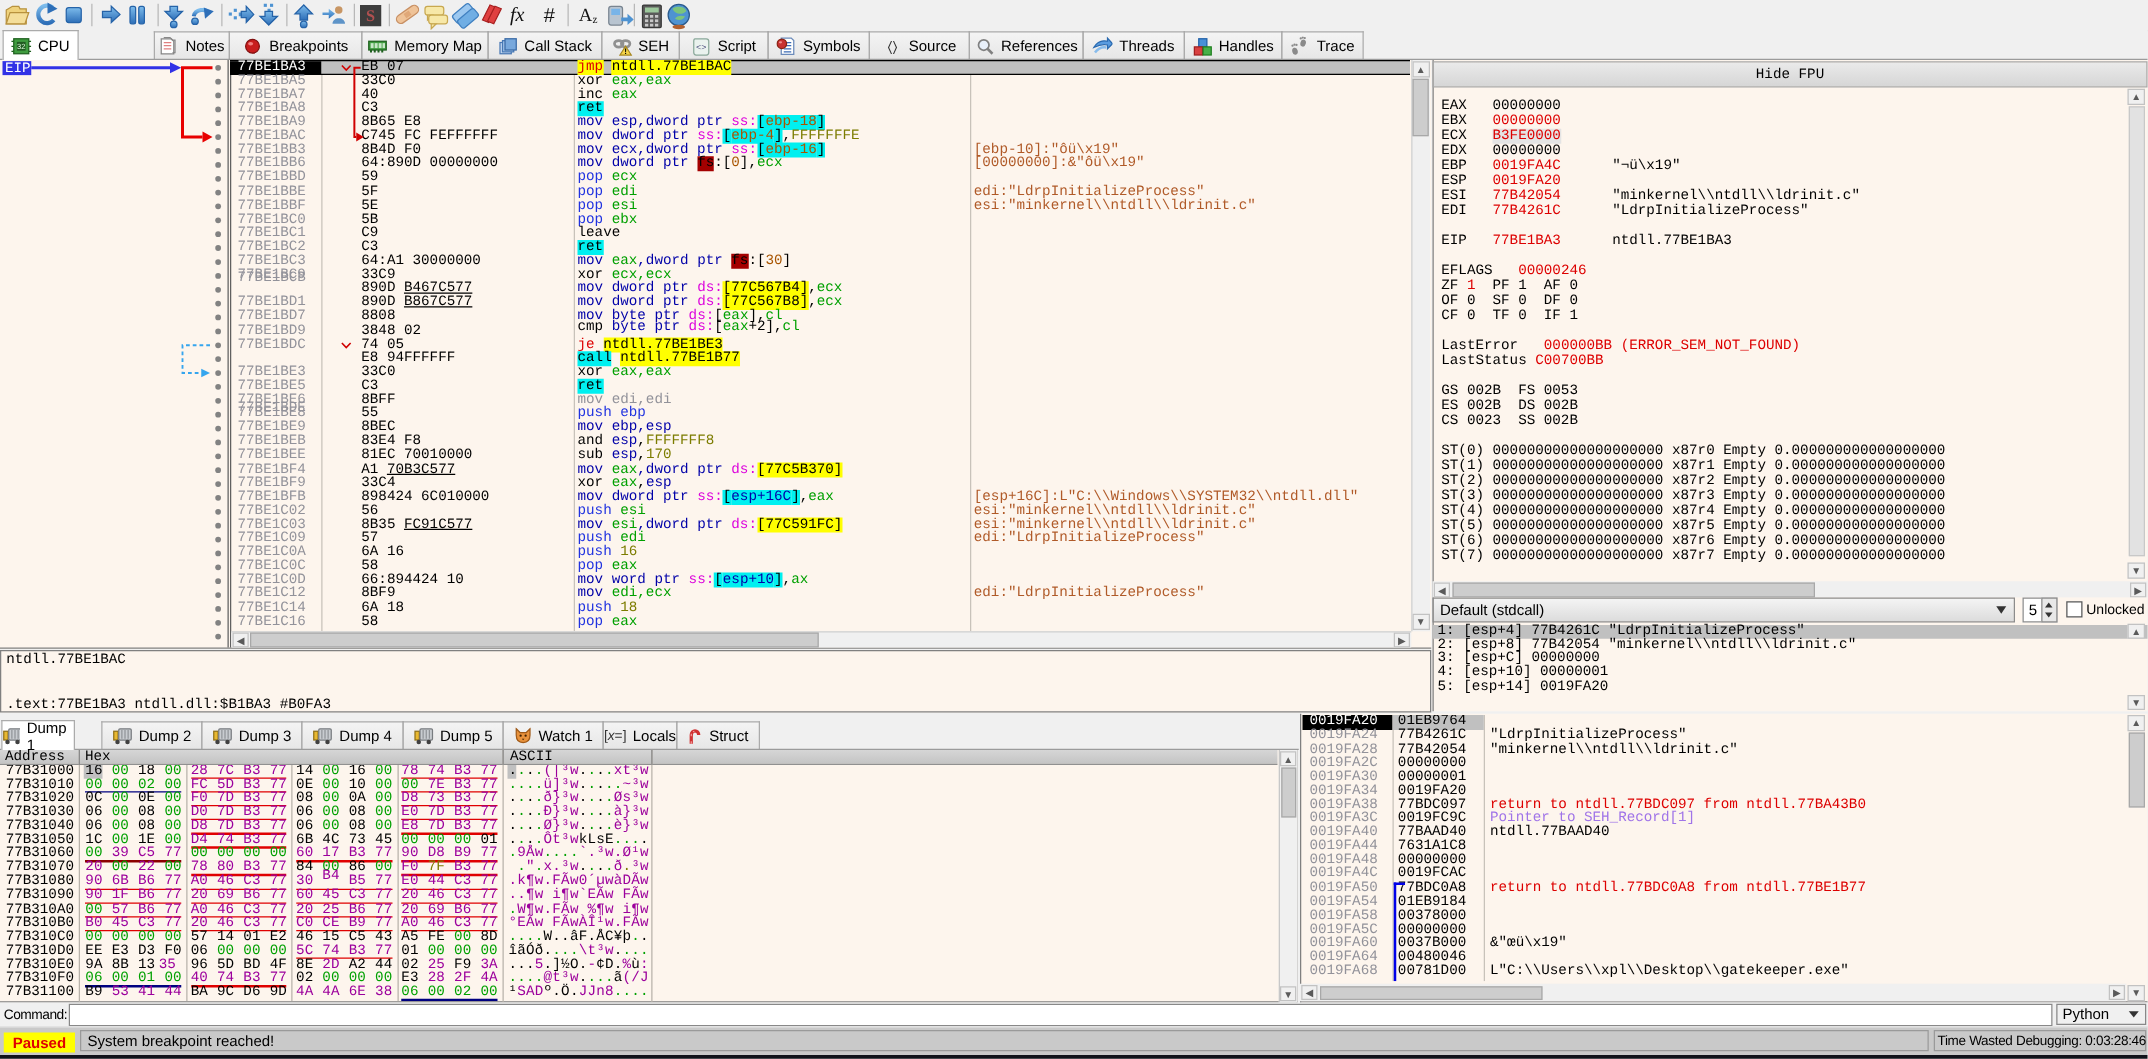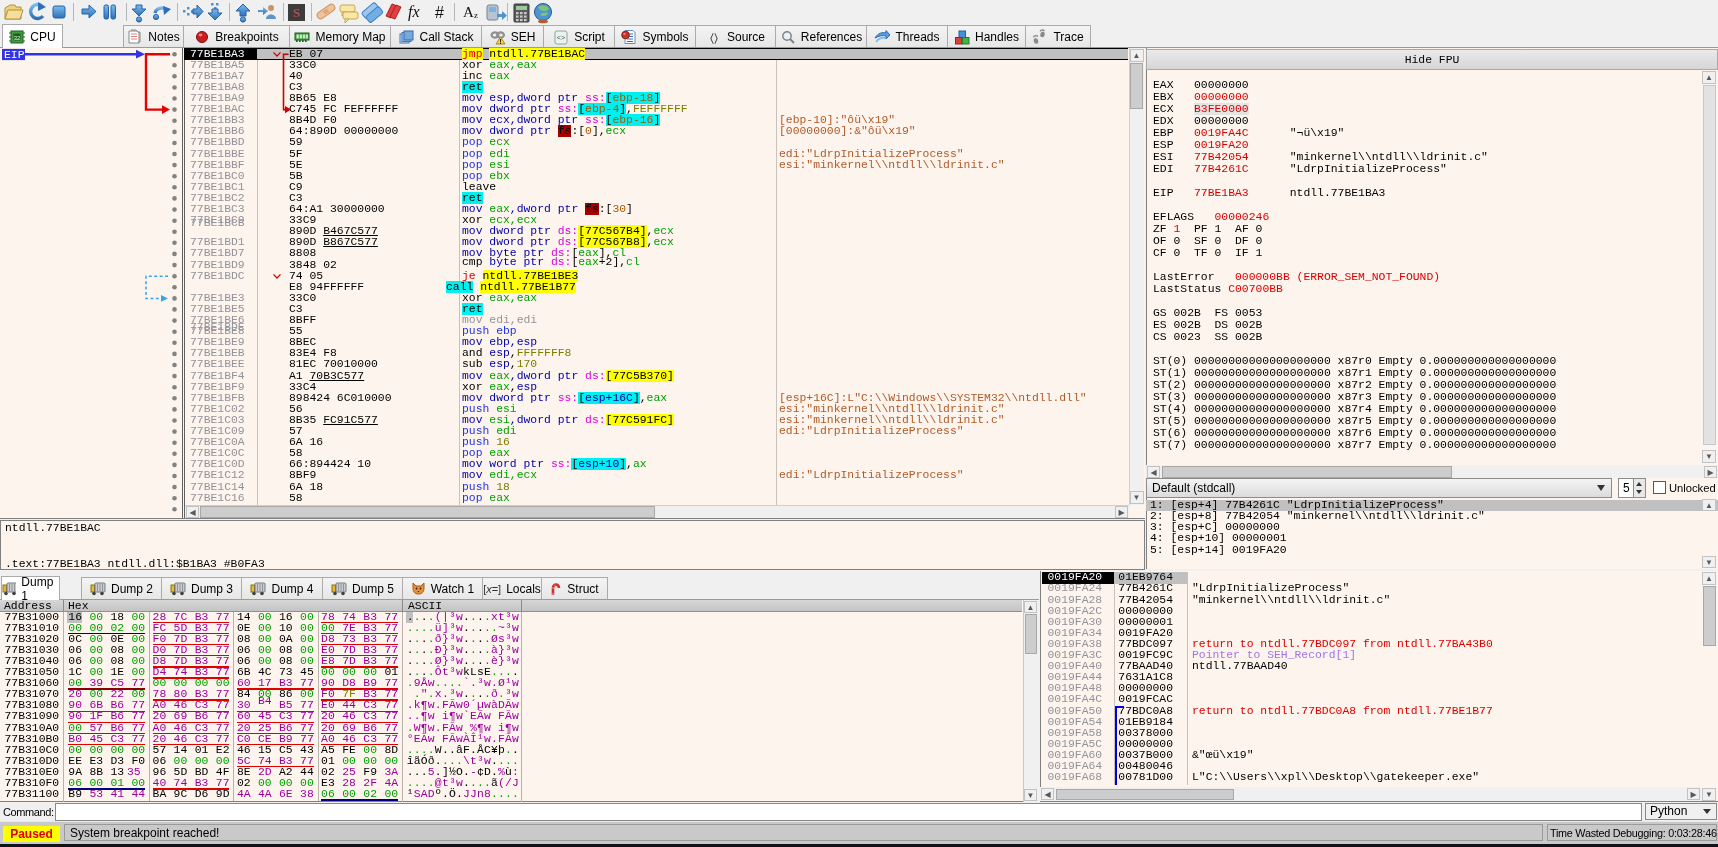--- a/index.html
+++ b/index.html
@@ -275,21 +275,21 @@
 <div class="abs mono k" style="left:289px;top:22.8px;">40</div>
 <div class="abs mono" style="left:462px;top:22.8px;"><span class="k">inc </span><span class="gr">eax</span></div>
 <div class="abs mono gy" style="left:190px;top:33.9px;">77BE1BA8</div>
 <div class="abs mono k" style="left:289px;top:33.9px;">C3</div>
 <div class="abs mono" style="left:462px;top:33.9px;"><span class="k cyn">ret</span></div>
 <div class="abs mono gy" style="left:190px;top:45.0px;">77BE1BA9</div>
 <div class="abs mono k" style="left:289px;top:45.0px;">8B65 E8</div>
 <div class="abs mono" style="left:462px;top:45.0px;"><span class="nv">mov esp,dword ptr </span><span class="mg">ss:</span><span class="k cyn">[</span><span class="br cyn">ebp-18</span><span class="k cyn">]</span></div>
 <div class="abs mono gy" style="left:190px;top:56.1px;">77BE1BAC</div>
 <div class="abs mono k" style="left:289px;top:56.1px;">C745 FC FEFFFFFF</div>
-<div class="abs mono" style="left:462px;top:56.1px;"><span class="nv">mov dword ptr </span><span class="mg">ss:</span><span class="k cyn">[</span><span class="br cyn">ebp-4</span><span class="k cyn">]</span><span class="k">,</span><span class="ol">FEFFFFFF</span></div>
+<div class="abs mono" style="left:462px;top:56.1px;"><span class="nv">mov dword ptr </span><span class="mg">ss:</span><span class="k cyn">[</span><span class="br cyn">ebp-4</span><span class="k cyn">]</span><span class="k">,</span><span class="ol">FFFFFFFE</span></div>
 <div class="abs mono gy" style="left:190px;top:67.2px;">77BE1BB3</div>
 <div class="abs mono k" style="left:289px;top:67.2px;">8B4D F0</div>
 <div class="abs mono" style="left:462px;top:67.2px;"><span class="nv">mov ecx,dword ptr </span><span class="mg">ss:</span><span class="k cyn">[</span><span class="br cyn">ebp-16</span><span class="k cyn">]</span></div>
 <div class="abs mono cm" style="left:779px;top:67.2px;">[ebp-10]:"ôü\x19"</div>
 <div class="abs mono gy" style="left:190px;top:78.3px;">77BE1BB6</div>
 <div class="abs mono k" style="left:289px;top:78.3px;">64:890D 00000000</div>
 <div class="abs mono" style="left:462px;top:78.3px;"><span class="nv">mov dword ptr </span><span class="k drd">fs</span><span class="k">:[</span><span class="br">0</span><span class="k">],</span><span class="gr">ecx</span></div>
 <div class="abs mono cm" style="left:779px;top:78.3px;">[00000000]:&amp;"ôü\x19"</div>
 <div class="abs mono gy" style="left:190px;top:89.4px;">77BE1BBD</div>
 <div class="abs mono k" style="left:289px;top:89.4px;">59</div>
@@ -327,21 +327,21 @@
 <div class="abs mono k" style="left:289px;top:200.4px;">8808</div>
 <div class="abs mono" style="left:462px;top:200.4px;"><span class="nv">mov byte ptr </span><span class="mg">ds:</span><span class="k">[</span><span class="gr">eax</span><span class="k">],</span><span class="gr">cl</span></div>
 <div class="abs mono gy" style="left:190px;top:211.5px;">77BE1BD9</div>
 <div class="abs mono k" style="left:289px;top:211.5px;">3848 02</div>
 <div class="abs mono" style="left:462px;top:209px;"><span class="k">cmp </span><span class="nv">byte ptr </span><span class="mg">ds:</span><span class="k">[</span><span class="gr">eax</span><span class="k">+2],</span><span class="gr">cl</span></div>
 <div class="abs mono gy" style="left:190px;top:222.6px;">77BE1BDC</div>
 <div class="abs mono k" style="left:289px;top:222.6px;">74 05</div>
 <div class="abs mono" style="left:462px;top:222.6px;"><span class="rd">je </span><span class="k ylw">ntdll.77BE1BE3</span></div>
 <div class="abs mono gy" style="left:190px;top:233.7px;margin-top:40px;">77BE1BDE</div>
 <div class="abs mono k" style="left:289px;top:233.7px;">E8 94FFFFFF</div>
-<div class="abs mono" style="left:446px;top:233.7px;"><span class="k cyn">call</span> <span class="k ylw">ntdll.77BE1B77</span></div>
+<div class="abs mono" style="left:462px;top:233.7px;"><span class="k cyn">call</span> <span class="k ylw">ntdll.77BE1B77</span></div>
 <div class="abs mono gy" style="left:190px;top:244.8px;">77BE1BE3</div>
 <div class="abs mono k" style="left:289px;top:244.8px;">33C0</div>
 <div class="abs mono" style="left:462px;top:244.8px;"><span class="k">xor </span><span class="gr">eax,eax</span></div>
 <div class="abs mono gy" style="left:190px;top:255.9px;">77BE1BE5</div>
 <div class="abs mono k" style="left:289px;top:255.9px;">C3</div>
 <div class="abs mono" style="left:462px;top:255.9px;"><span class="k cyn">ret</span></div>
 <div class="abs mono gy" style="left:190px;top:267.0px;">77BE1BE6</div>
 <div class="abs mono k" style="left:289px;top:267.0px;">8BFF</div>
 <div class="abs mono" style="left:462px;top:267.0px;"><span class="gy">mov edi,edi</span></div>
 <div class="abs mono gy" style="left:190px;top:278.1px;">77BE1BE8</div>

